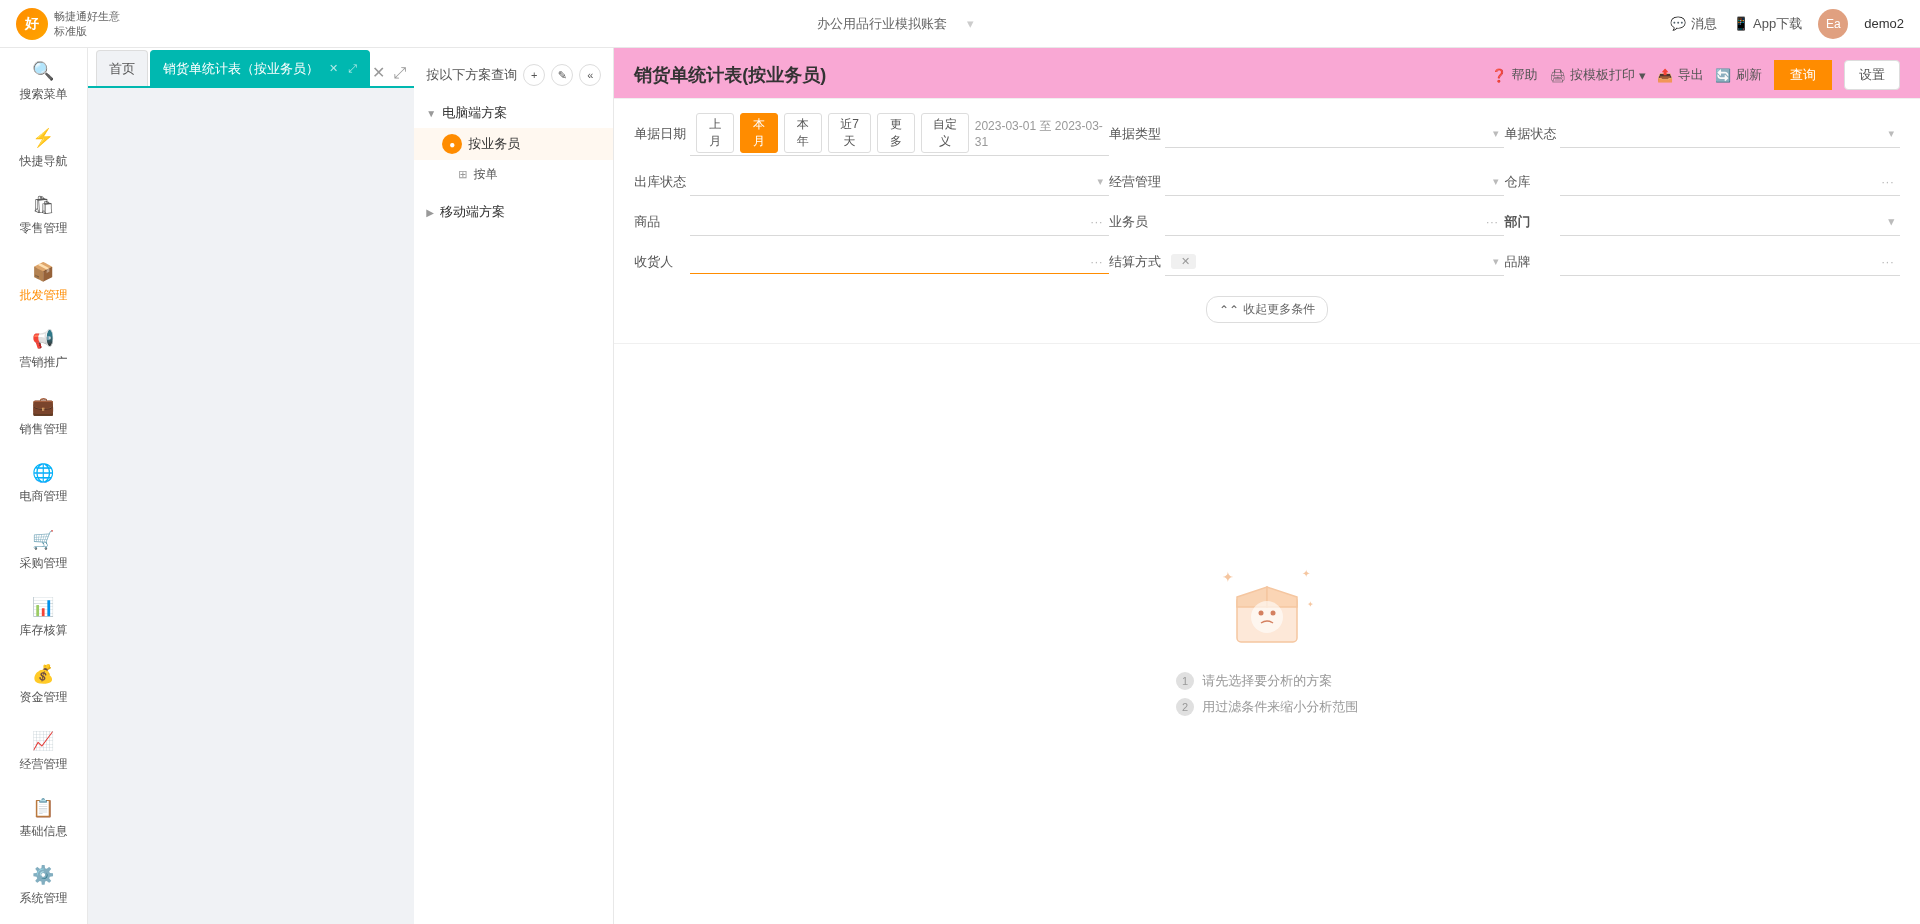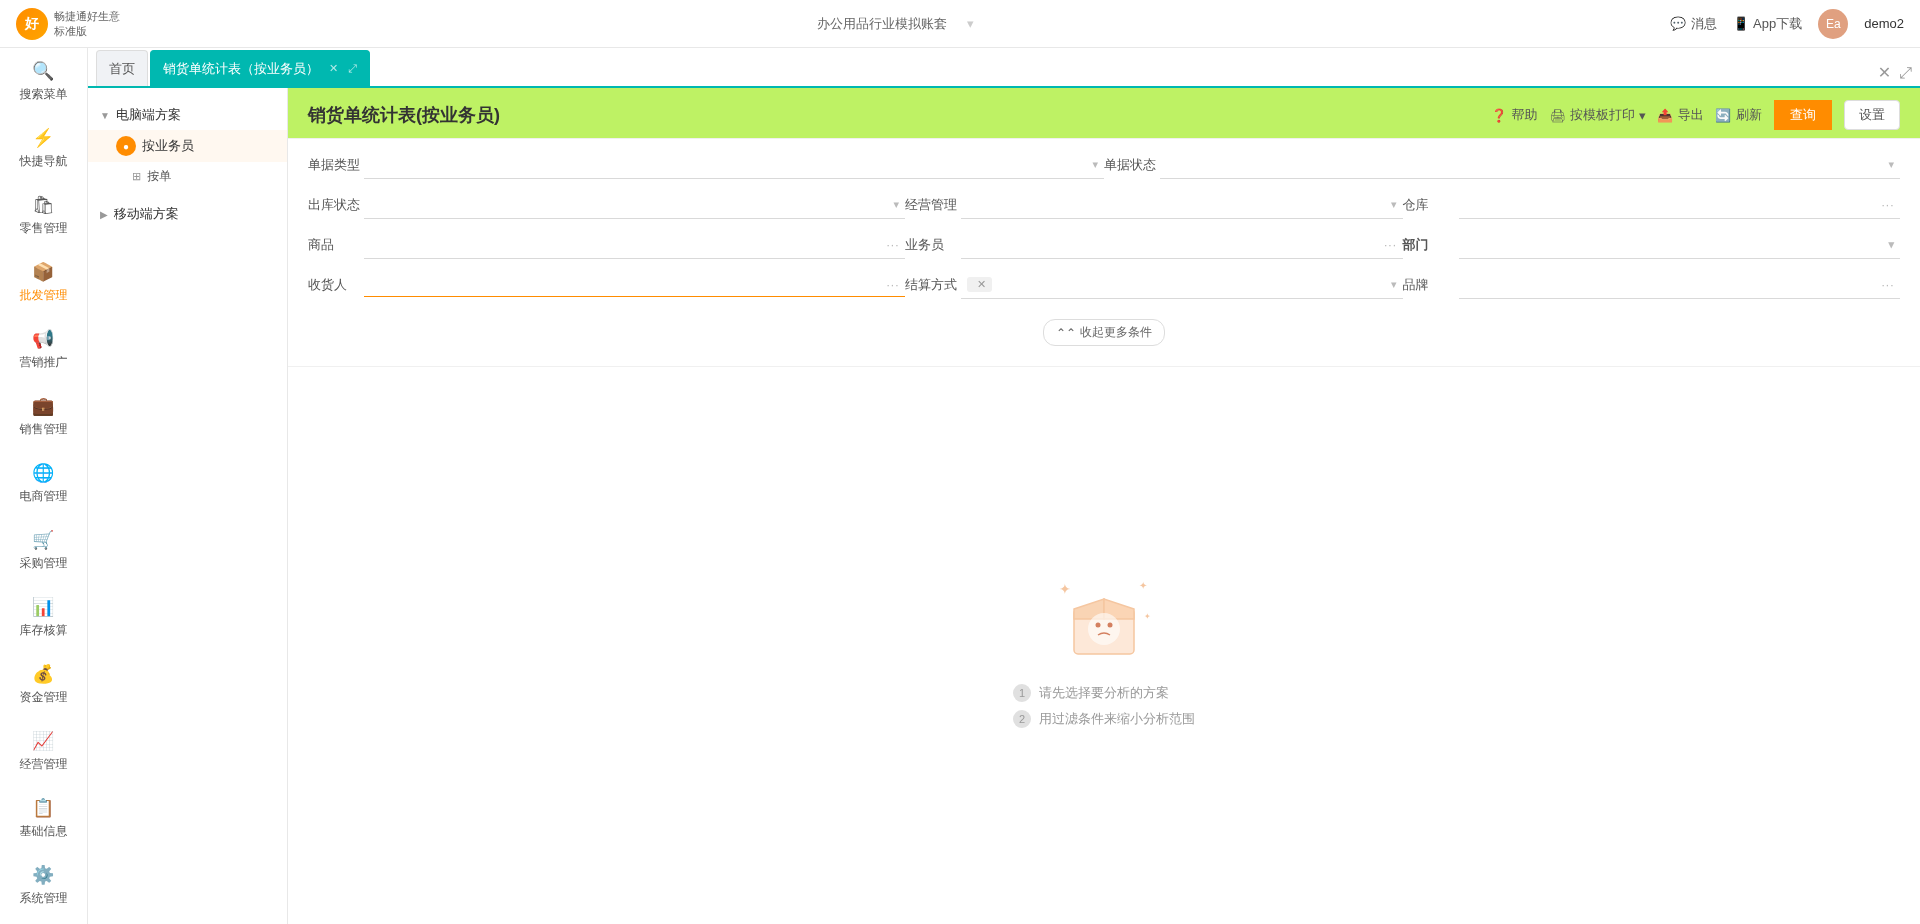--- a/index.html
+++ b/index.html
@@ -29,21 +29,21 @@
     
     .main-layout { display: flex; flex: 1; overflow: hidden; }
 
     
     .sidebar { width: 88px; background: #fff; border-right: 1px solid #e8e8e8; display: flex; flex-direction: column; overflow-y: auto; }
     .sidebar-item { padding: 12px 4px; text-align: center; cursor: pointer; font-size: 12px; color: #555; display: flex; flex-direction: column; align-items: center; gap: 4px; }
     .sidebar-item.active { color: #ff8c00; }
     .sidebar-item-icon { font-size: 18px; }
 
     
-    .tab-bar-container { display: flex; flex-direction: column; flex: 1; overflow: hidden; }
+    .tab-bar-container { display: flex; flex-direction: row; flex: 1; overflow: hidden; }
     .tab-bar { height: 40px; background: #fff; display: flex; align-items: flex-end; border-bottom: 2px solid #00b8b0; padding: 0 8px; gap: 2px; }
     .tab { height: 36px; padding: 0 12px; display: flex; align-items: center; gap: 6px; cursor: pointer; font-size: 13px; color: #555; border-radius: 4px 4px 0 0; background: #f0f2f5; border: 1px solid #ddd; border-bottom: none; }
     .tab.active { background: #00b8b0; color: white; border-color: #00b8b0; }
     .tab-close { font-size: 11px; color: inherit; opacity: 0.7; cursor: pointer; margin-left: 4px; }
     .tab-maximize { font-size: 11px; color: white; opacity: 0.7; cursor: pointer; margin-left: 4px; }
     .tab-bar-actions { margin-left: auto; display: flex; align-items: center; gap: 8px; padding-bottom: 4px; }
     .tab-bar-btn { background: none; border: none; cursor: pointer; color: #999; font-size: 16px; }
 
     
     .content-area { flex: 1; display: flex; overflow: hidden; }
@@ -61,21 +61,21 @@
     .tree-child.active { background: #fff8f0; }
     .tree-child-active-dot { width: 20px; height: 20px; background: #ff8c00; border-radius: 50%; display: flex; align-items: center; justify-content: center; color: white; font-size: 10px; }
     .tree-sub-child { padding: 6px 12px 6px 44px; display: flex; align-items: center; gap: 6px; font-size: 12px; color: #555; cursor: pointer; }
     .tree-sub-icon { color: #999; font-size: 11px; }
     .mobile-section { padding: 4px 0; }
 
     
     .right-main { flex: 1; display: flex; flex-direction: column; overflow: hidden; padding: 0; }
 
     
-    .page-title-bar { background: #bef264; padding: 12px 20px 8px; display: flex; align-items: center; justify-content: space-between; border-bottom: 1px solid #f0f0f0; }
+    .page-title-bar { background: #f9a8d4; padding: 12px 20px 8px; display: flex; align-items: center; justify-content: space-between; border-bottom: 1px solid #f0f0f0; }
     .page-title { font-size: 18px; font-weight: bold; color: #333; }
     .page-actions { display: flex; align-items: center; gap: 12px; }
     .page-action { display: flex; align-items: center; gap: 4px; font-size: 13px; color: #555; cursor: pointer; }
     .btn-primary { background: #ff8c00; color: white; border: none; padding: 6px 16px; border-radius: 0; cursor: pointer; font-size: 13px; }
     .btn-secondary { background: #fff; color: #555; border: 1px solid #ddd; padding: 5px 14px; border-radius: 4px; cursor: pointer; font-size: 13px; }
 
     
     .filter-area { background: #fff; padding: 12px 20px; border-bottom: 1px solid #f0f0f0; }
     .filter-row { display: flex; align-items: center; gap: 0; margin-bottom: 12px; }
     .filter-row:last-child { margin-bottom: 0; }
@@ -215,20 +215,28 @@
       </div>
       <div class="tab-bar-actions">
         <button class="tab-bar-btn">✕</button>
         <button class="tab-bar-btn">⤢</button>
       </div>
     </div>
 
     <div class="content-area">
 
       <div class="left-panel">
+        <div class="panel-header">
+          <span class="panel-header-title">按以下方案查询</span>
+          <div class="panel-actions">
+            <div class="panel-action-btn">+</div>
+            <div class="panel-action-btn">✎</div>
+            <div class="panel-action-btn">«</div>
+          </div>
+        </div>
         <div class="tree-section">
           <div class="tree-root">
             <span class="tree-arrow">▼</span>
             <span>电脑端方案</span>
           </div>
           <div class="tree-child active">
             <div class="tree-child-active-dot">
               <span>●</span>
             </div>
             <span>按业务员</span>
@@ -269,20 +277,34 @@
               <span>刷新</span>
             </div>
             <button class="btn-primary">查询</button>
             <button class="btn-secondary">设置</button>
           </div>
         </div>
 
         <div class="filter-area">
 
           <div class="filter-row">
+            <div class="filter-item" style="flex: 1.2;">
+              <span class="filter-label">单据日期</span>
+              <div style="display:flex; align-items:center; gap:6px; flex:1; padding: 2px 6px; border-bottom: 1px solid #d9d9d9;">
+                <div class="date-filter">
+                  <button class="date-btn">上月</button>
+                  <button class="date-btn active">本月</button>
+                  <button class="date-btn">本年</button>
+                  <button class="date-btn">近7天</button>
+                  <button class="date-btn">更多</button>
+                  <button class="date-btn">自定义</button>
+                </div>
+                <span class="date-range">2023-03-01 至 2023-03-31</span>
+              </div>
+            </div>
             <div class="filter-item" style="flex: 1;">
               <span class="filter-label">单据类型</span>
               <div class="filter-select">
                 <span></span>
                 <span class="filter-dropdown-arrow">▾</span>
               </div>
             </div>
             <div class="filter-item" style="flex: 1;">
               <span class="filter-label">单据状态</span>
               <div class="filter-select">

